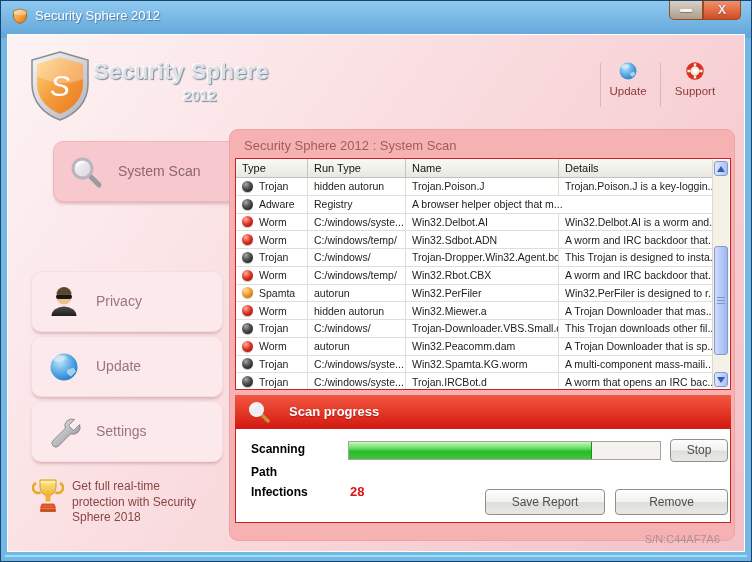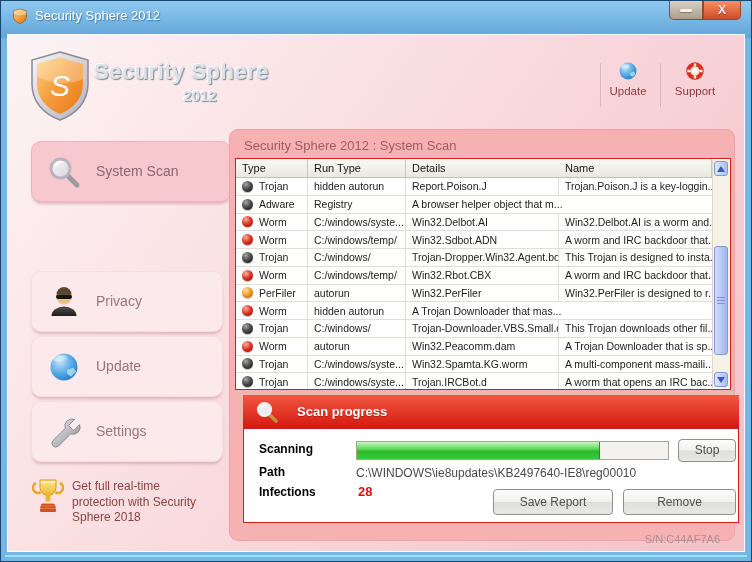--- a/index.html
+++ b/index.html
@@ -48,21 +48,21 @@
   .sep1{left:592px;} .sep2{left:652px;}
 
   
   .tab{position:absolute;left:23px;width:192px;height:61px;border-radius:10px;
     background:#fce9eb;border:1px solid #f6dde0;
     box-shadow:0 3px 3px -1px rgba(185,125,135,.45);cursor:pointer;}
   .tab.active{width:200px;background:#f8c8cf;border-color:#f2b4bc;}
   .tab .t-icon{position:absolute;left:15px;top:13px;width:34px;height:34px;}
   .tab .t-label{position:absolute;left:64px;top:21px;font-size:14px;color:#97767c;}
   .tab.active .t-label{color:#8b666d;}
-  .tab-0{top:106px;} .tab-1{top:171px;} .tab-2{top:236px;} .tab-3{top:301px;} .tab-4{top:366px;}
+  .tab-0{top:106px;margin-left:22px;} .tab-1{top:171px;} .tab-2{top:236px;} .tab-3{top:301px;} .tab-4{top:366px;}
 
   .promo-icon{position:absolute;left:24px;top:442px;width:32px;height:38px;}
   .promo-text{position:absolute;left:64px;top:444px;width:142px;
     font-size:12px;line-height:1.3;color:#8a4444;}
 
   
   .main-panel{position:absolute;left:221px;top:94px;width:506px;height:412px;
     background:#f6b2b2;border:1px solid #f0a2a2;border-radius:9px;}
   .panel-title{position:absolute;left:14px;top:8px;font-size:13px;color:#a25b5b;}
 
@@ -96,21 +96,21 @@
   .tri-down{width:0;height:0;border-left:4px solid transparent;border-right:4px solid transparent;
     border-top:6px solid #3a58b8;}
   .sb-thumb{position:absolute;left:1px;right:1px;top:86px;height:109px;cursor:grab;
     border:1px solid #8498d6;border-radius:3px;
     background:linear-gradient(90deg,#d2defa,#9cb7f0);}
   .sb-thumb::after{content:"";position:absolute;left:50%;top:50%;width:8px;height:8px;
     transform:translate(-50%,-50%);
     background:repeating-linear-gradient(to bottom,#7e92d4 0 1px,transparent 1px 3px);}
 
   
-  .scan-block{position:absolute;left:13px;top:265px;width:496px;height:128px;}
+  .scan-block{position:absolute;left:5px;top:265px;width:496px;height:128px;}
   .scan-head{position:absolute;left:0;top:0;right:0;height:33px;
     background:linear-gradient(#f25742,#d41a10);display:flex;align-items:center;}
   .scan-head svg{margin-left:12px;}
   .scan-head .sh-title{margin-left:18px;font-size:13px;font-weight:bold;color:#ffffff;
     text-shadow:0 1px 1px rgba(120,10,5,.5);}
   .scan-body{position:absolute;left:0;top:33px;right:0;bottom:0;background:#ffffff;
     border:1px solid #cc2020;}
   .f-label{position:absolute;left:15px;font-size:12px;font-weight:bold;color:#000000;}
   .lb-scanning{top:13px;} .lb-path{top:36px;} .lb-infections{top:56px;}
   .progress{position:absolute;left:112px;top:12px;width:313px;height:19px;
@@ -280,34 +280,34 @@
     </svg>
     <div class="promo-text">Get full real-time protection with Security Sphere 2018</div>
 
     <div class="main-panel">
       <div class="panel-title">Security Sphere 2012 : System Scan</div>
 
       <div class="scan-table">
         <div class="thead">
           <div class="th c-type">Type</div>
           <div class="th c-run">Run Type</div>
+          <div class="th c-name">Name</div>
           <div class="th c-details" style="flex:1;border-right:none;">Details</div>
-          <div class="th c-name">Name</div>
         </div>
         <div class="tbody">
             <div class="trow">
     <div class="cell c-type">
       <span class="orb" data-color="dark"></span>
       <span class="txt">Trojan</span>
     </div>
     <div class="cell c-run">
                 <span class="txt">hidden autorun</span>
               </div>
     <div class="cell c-name">
-                <span class="txt">Report.Poison.J</span>
+                <span class="txt">Trojan.Poison.J</span>
               </div>
     <div class="cell c-details">
                 <span class="txt">Trojan.Poison.J is a key-loggin...</span>
               </div>
   </div>
             <div class="trow">
     <div class="cell c-type">
       <span class="orb" data-color="dark"></span>
       <span class="txt">Adware</span>
     </div>
@@ -374,39 +374,42 @@
     <div class="cell c-name">
                 <span class="txt">Win32.Rbot.CBX</span>
               </div>
     <div class="cell c-details">
                 <span class="txt">A worm and IRC backdoor that...</span>
               </div>
   </div>
             <div class="trow">
     <div class="cell c-type">
       <span class="orb" data-color="orange"></span>
-      <span class="txt">PerFiler</span>
+      <span class="txt">Spamta</span>
     </div>
     <div class="cell c-run">
                 <span class="txt">autorun</span>
               </div>
     <div class="cell c-name">
                 <span class="txt">Win32.PerFiler</span>
               </div>
     <div class="cell c-details">
                 <span class="txt">Win32.PerFiler is designed to r...</span>
               </div>
   </div>
             <div class="trow">
     <div class="cell c-type">
       <span class="orb" data-color="red"></span>
       <span class="txt">Worm</span>
     </div>
     <div class="cell c-run">
                 <span class="txt">hidden autorun</span>
+              </div>
+    <div class="cell c-name">
+                <span class="txt">Win32.Miewer.a</span>
               </div>
     <div class="cell c-details">
                 <span class="txt">A Trojan Downloader that mas...</span>
               </div>
   </div>
             <div class="trow">
     <div class="cell c-type">
       <span class="orb" data-color="dark"></span>
       <span class="txt">Trojan</span>
     </div>
@@ -486,21 +489,20 @@
           </svg>
           <span class="sh-title">Scan progress</span>
         </div>
         <div class="scan-body">
           <div class="f-label lb-scanning">Scanning</div>
           <div class="progress">
             <div class="progress-fill" style="width: 78%;"></div>
           </div>
           <div class="btn btn-stop">Stop</div>
           <div class="f-label lb-path">Path</div>
-          <div class="path-value">C:\WINDOWS\ie8updates\KB2497640-IE8\reg00010</div>
           <div class="f-label lb-infections">Infections</div>
           <div class="infections-value">28</div>
           <div class="btn btn-save">Save Report</div>
           <div class="btn btn-remove">Remove</div>
         </div>
       </div>
     </div>
 
     <div class="serial">S/N:C44AF7A6</div>
   </div>

